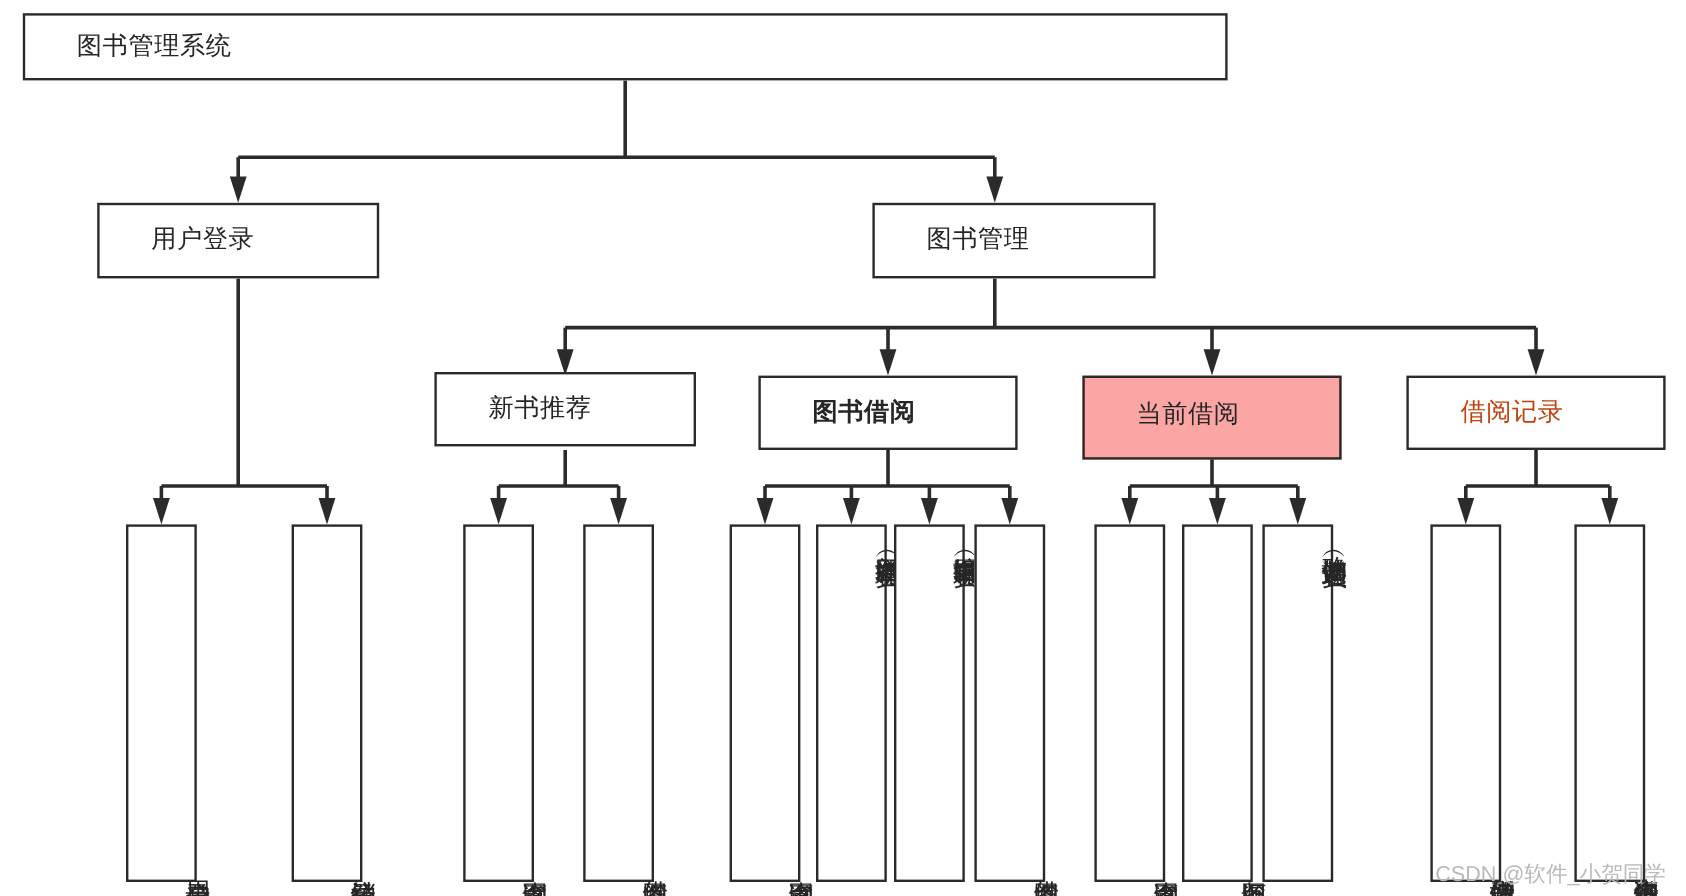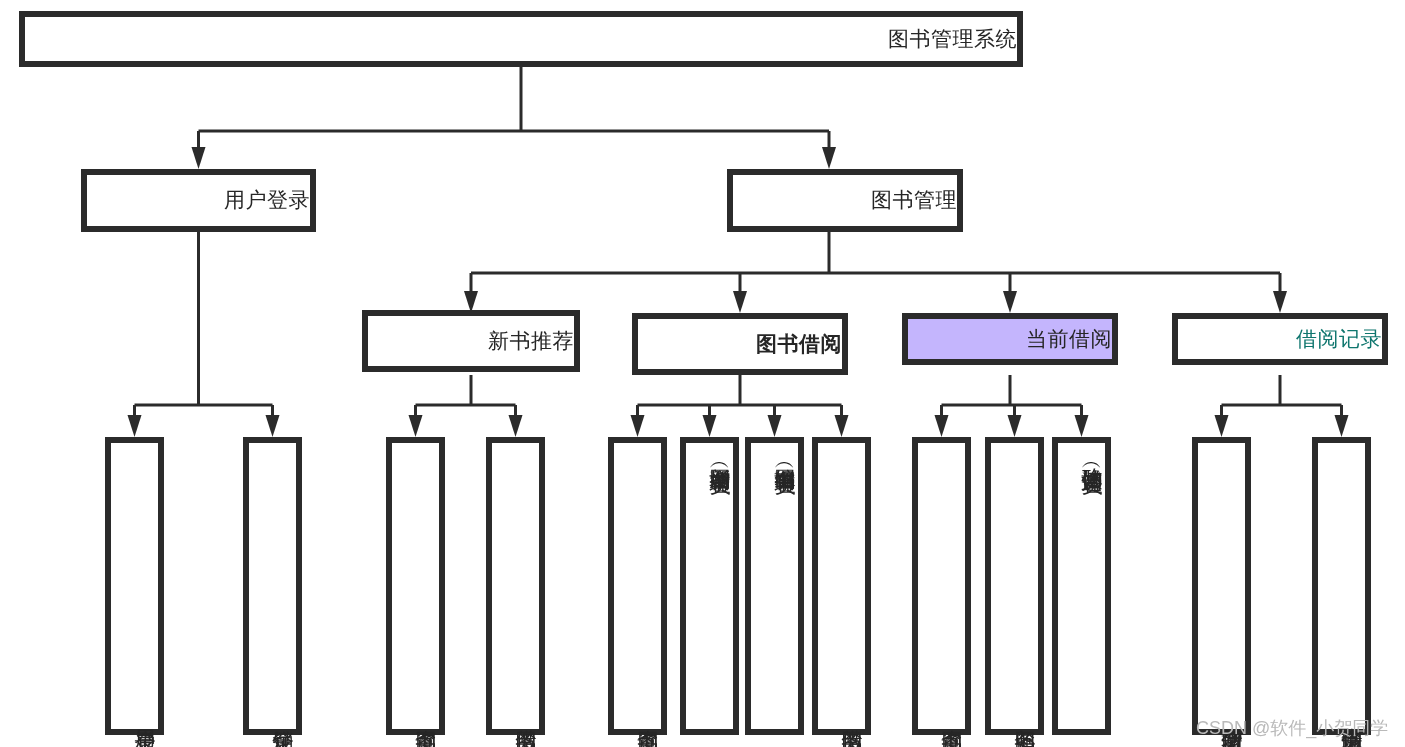--- a/index.html
+++ b/index.html
@@ -22,24 +22,25 @@
     position: absolute;
     left: 0;
     top: 0;
     width: 1405px;
     height: 747px;
   }
   .node {
     position: absolute;
     box-sizing: border-box;
     background: #ffffff;
-    border: 6px solid #b91c1c;
+    border: 2px solid #b91c1c;
     display: flex;
-    justify-content: flex-end;
+    justify-content: flex-start;
     color: #262626;
+    padding-left: 43px;
   }
   .node.h {
     align-items: center;
   }
   .node.h .label {
     font-size: 21px;
     line-height: 1.15;
     letter-spacing: 0.5px;
     white-space: nowrap;
   }
@@ -136,24 +137,24 @@
       </div>
       <div class="node h" style="left: 727px; top: 169px; width: 236px; height: 63px; border-color: rgb(43, 43, 43); background: rgb(255, 255, 255); color: rgb(38, 38, 38);">
         <span class="label">图书管理</span>
       </div>
       <div class="node h" style="left: 362px; top: 310px; width: 218px; height: 62px; border-color: rgb(43, 43, 43); background: rgb(255, 255, 255); color: rgb(38, 38, 38);">
         <span class="label">新书推荐</span>
       </div>
       <div class="node h" style="left: 632px; top: 313px; width: 216px; height: 62px; border-color: rgb(43, 43, 43); background: rgb(255, 255, 255); color: rgb(38, 38, 38); font-weight: bold;">
         <span class="label">图书借阅</span>
       </div>
-      <div class="node h" style="left: 902px; top: 313px; width: 216px; height: 52px; border-color: rgb(43, 43, 43); background: #c4b5fd; color: rgb(38, 38, 38);">
+      <div class="node h" style="left: 902px; top: 313px; width: 216px; height: 70px; border-color: rgb(43, 43, 43); background: #fca5a5; color: rgb(38, 38, 38); font-family: Liberation Mono, monospace;">
         <span class="label">当前借阅</span>
       </div>
-      <div class="node h" style="left: 1172px; top: 313px; width: 216px; height: 52px; border-color: rgb(43, 43, 43); background: rgb(255, 255, 255); color: #0f766e;">
+      <div class="node h" style="left: 1172px; top: 313px; width: 216px; height: 62px; border-color: rgb(43, 43, 43); background: rgb(255, 255, 255); color: #c2410c;">
         <span class="label">借阅记录</span>
       </div>
       <div class="node v" style="left: 105px; top: 437px; width: 59px; height: 298px; border-color: rgb(43, 43, 43); background: rgb(255, 255, 255); color: rgb(38, 38, 38);">
         <span class="label">用户登录</span>
       </div>
       <div class="node v" style="left: 243px; top: 437px; width: 59px; height: 298px; border-color: rgb(43, 43, 43); background: rgb(255, 255, 255); color: rgb(38, 38, 38);">
         <span class="label">注销登录</span>
       </div>
       <div class="node v" style="left: 386px; top: 437px; width: 59px; height: 298px; border-color: rgb(43, 43, 43); background: rgb(255, 255, 255); color: rgb(38, 38, 38);">
         <span class="label">查询图书</span>

